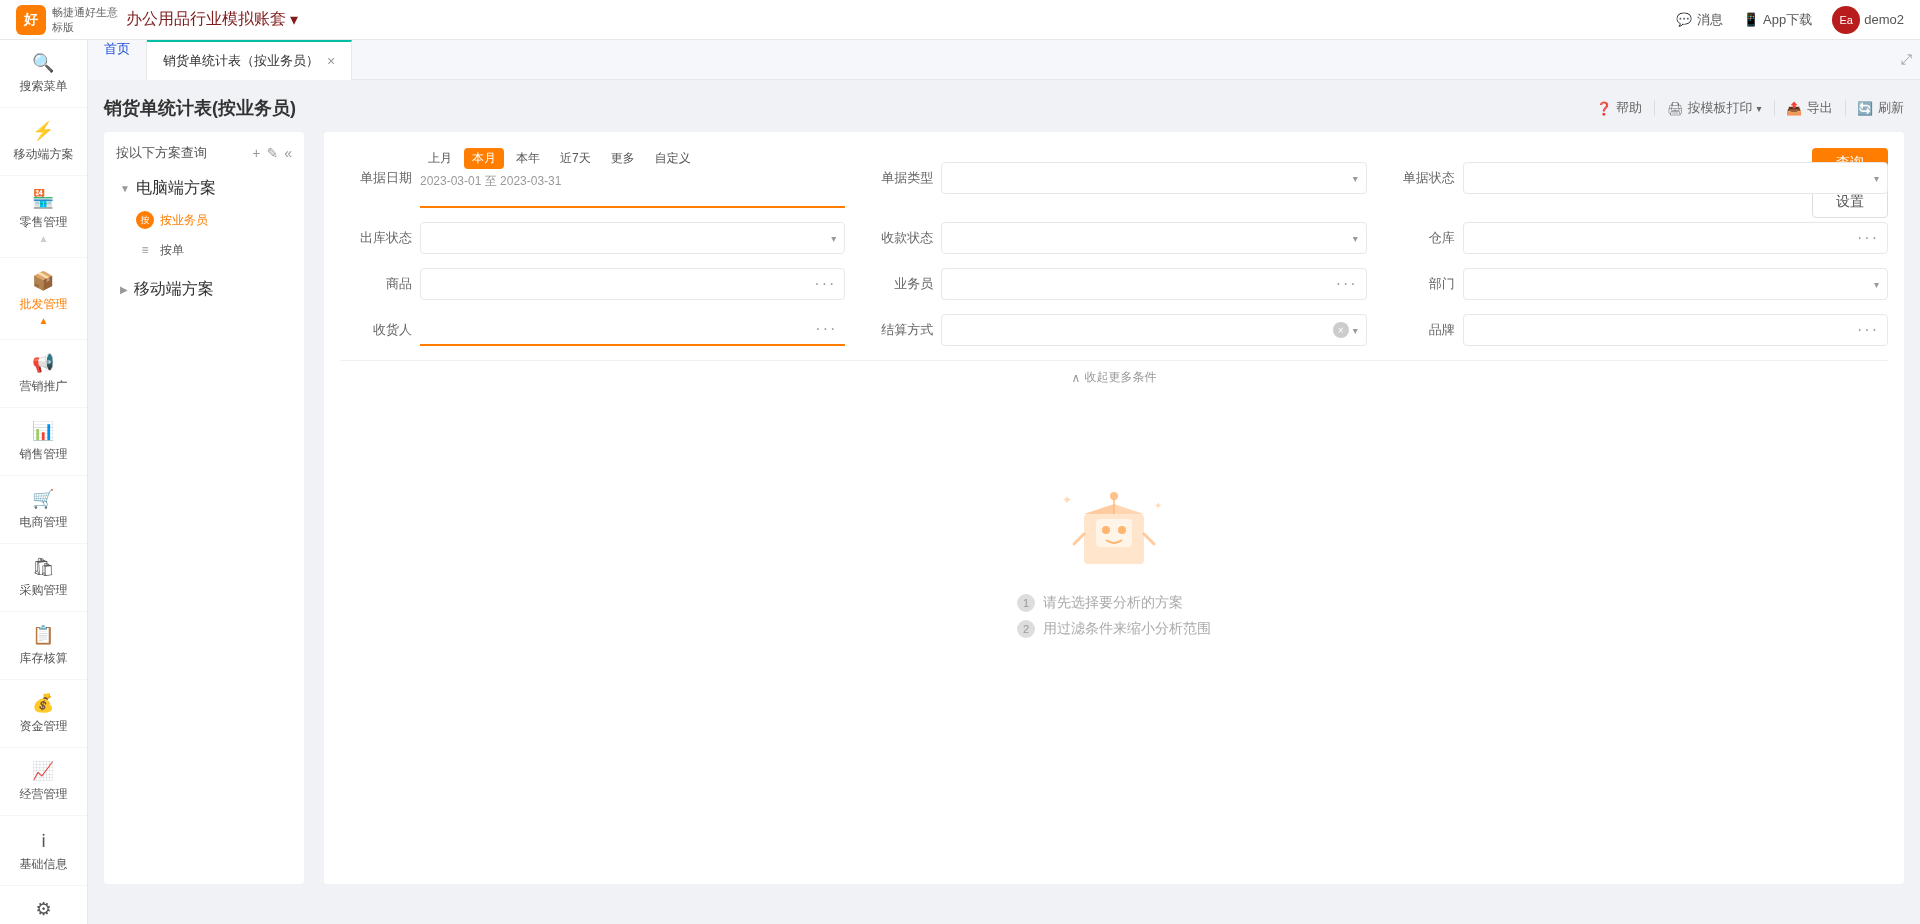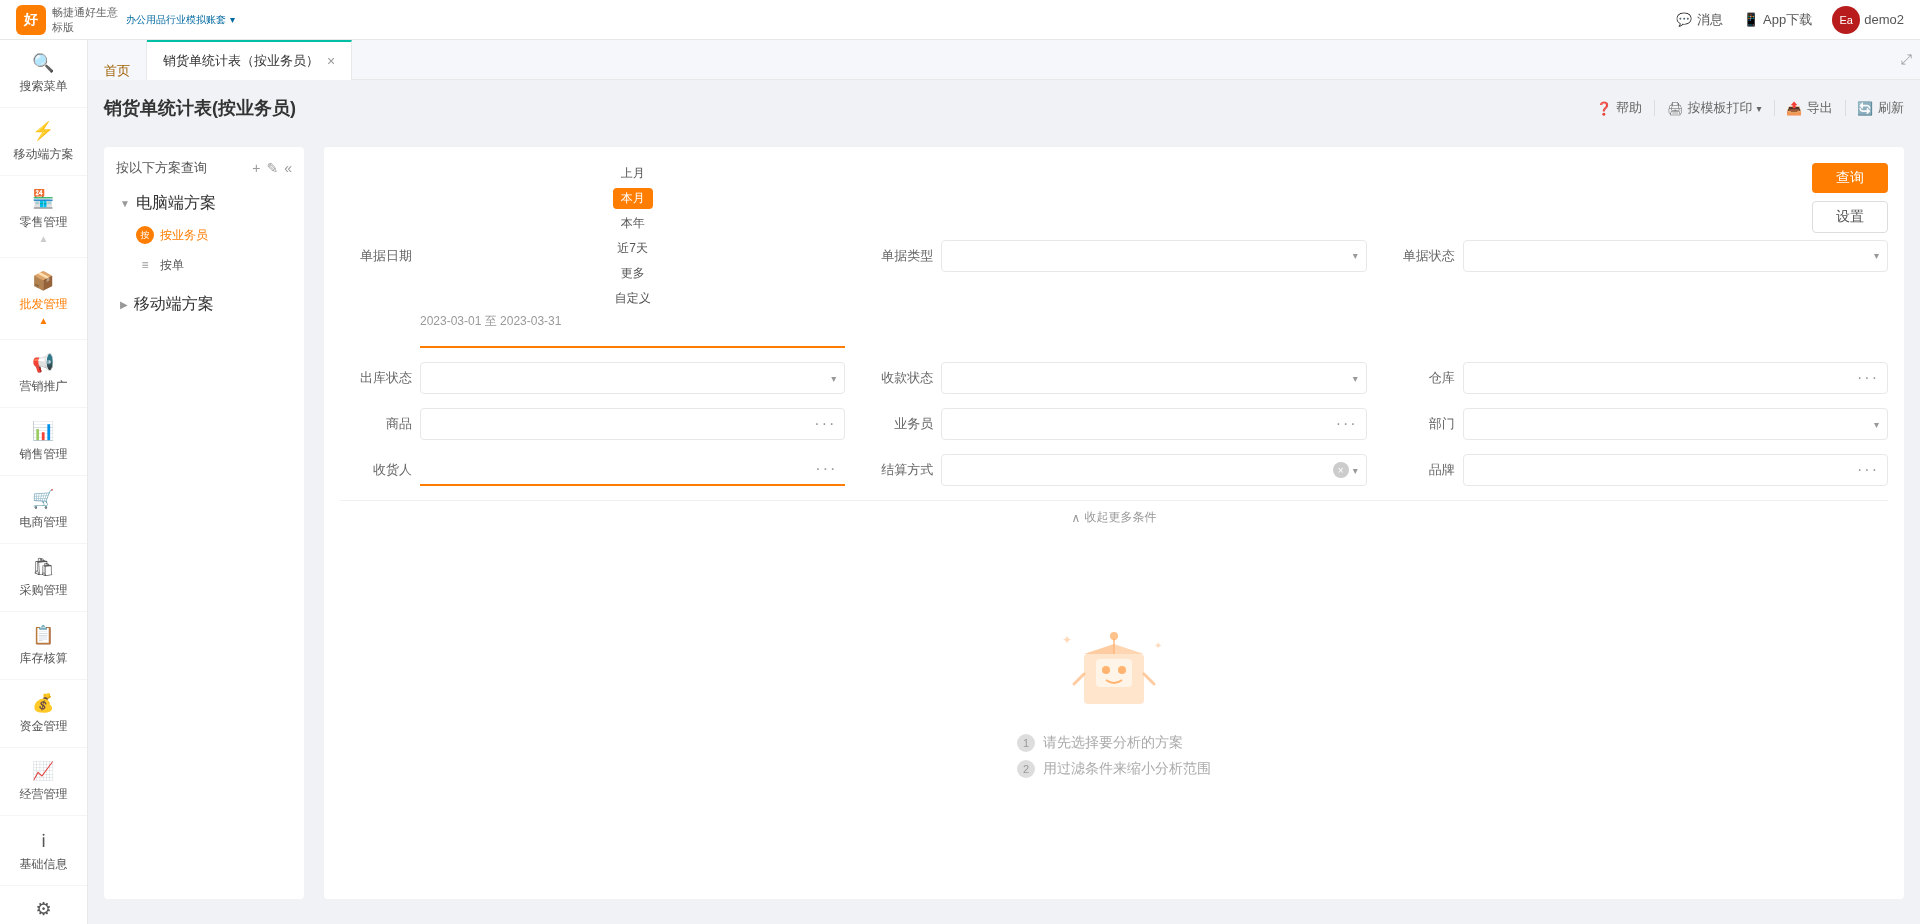--- a/index.html
+++ b/index.html
@@ -6,48 +6,48 @@
     body { background: #f0f2f5; font-size: 13px; color: #333; overflow: hidden; }
 
     
     .app-container { display: flex; flex-direction: column; height: 924px; width: 1920px; }
     .top-bar { height: 40px; background: #fff; display: flex; align-items: center; justify-content: space-between; padding: 0 16px; border-bottom: 1px solid #e8e8e8; flex-shrink: 0; }
     .top-bar-left { display: flex; align-items: center; gap: 8px; }
     .logo-area { display: flex; align-items: center; gap: 6px; }
     .logo-icon { width: 30px; height: 30px; background: #ff7d00; border-radius: 6px; display: flex; align-items: center; justify-content: center; color: white; font-size: 14px; font-weight: bold; }
     .logo-text { font-size: 11px; color: #666; line-height: 1.3; }
     .top-dropdown { display: flex; align-items: center; gap: 4px; color: #555; font-size: 13px; cursor: pointer; }
-    .top-dropdown span { font-size: 10px; color: #0369a1; }
+    .top-dropdown span { font-size: 16px; color: #7f1d1d; }
     .top-bar-right { display: flex; align-items: center; gap: 20px; }
     .top-bar-action { display: flex; align-items: center; gap: 4px; color: #555; cursor: pointer; font-size: 13px; }
     .user-avatar { width: 28px; height: 28px; border-radius: 50%; background: #b91c1c; display: flex; align-items: center; justify-content: center; color: white; font-size: 12px; overflow: hidden; }
 
     
     .main-layout { display: flex; flex: 1; overflow: hidden; }
 
     
     .sidebar { width: 88px; background: #fff; border-right: 1px solid #e8e8e8; display: flex; flex-direction: column; overflow-y: auto; flex-shrink: 0; }
     .sidebar-item { padding: 12px 4px; text-align: center; cursor: pointer; color: #555; font-size: 12px; border-bottom: 1px solid #f5f5f5; }
     .sidebar-item.active { color: #ff7d00; }
     .sidebar-icon { font-size: 18px; margin-bottom: 4px; }
 
     
     .content-area { flex: 1; display: flex; flex-direction: column; overflow: hidden; }
 
     
     .tab-bar { height: 40px; background: #f5f7fa; display: flex; align-items: center; border-bottom: 1px solid #e8e8e8; padding-left: 0; flex-shrink: 0; }
-    .tab-home { padding: 0 16px; height: 40px; display: flex; align-items: flex-end; background: #f5f7fa; color: #a16207; cursor: pointer; font-size: 13px; border-right: 1px solid #e8e8e8; }
+    .tab-home { padding: 0 16px; height: 40px; display: flex; align-items: flex-start; background: #f5f7fa; color: #1d4ed8; cursor: pointer; font-size: 13px; border-right: 1px solid #e8e8e8; }
     .tab-item { padding: 0 16px; height: 40px; display: flex; align-items: center; background: #fff; color: #333; cursor: pointer; font-size: 13px; border-right: 1px solid #e8e8e8; gap: 8px; position: relative; }
     .tab-item.active { background: #fff; border-top: 2px solid #00bfa5; }
     .tab-close { cursor: pointer; color: #999; font-size: 14px; }
     .tab-maximize { color: #999; font-size: 14px; cursor: pointer; margin-left: auto; padding: 0 8px; }
 
     
     .page-content { flex: 1; overflow-y: auto; padding: 16px; background: #f0f2f5; }
-    .page-header { display: flex; align-items: center; justify-content: space-between; margin-bottom: 27px; }
+    .page-header { display: flex; align-items: center; justify-content: space-between; margin-bottom: 12px; }
     .page-title { font-size: 18px; font-weight: bold; color: #333; }
     .page-actions { display: flex; align-items: center; gap: 12px; }
     .page-action-btn { display: flex; align-items: center; gap: 4px; color: #666; cursor: pointer; font-size: 13px; }
     .divider-v { width: 1px; height: 16px; background: #ddd; }
 
     
     .inner-layout { display: flex; gap: 20px; height: calc(100% - 60px); }
 
     
     .left-panel { width: 200px; background: #fff; border-radius: 4px; padding: 12px; flex-shrink: 0; overflow-y: auto; }
@@ -64,21 +64,21 @@
     .sub-item-icon { width: 18px; height: 18px; border-radius: 50%; background: #ff7d00; color: white; font-size: 10px; display: flex; align-items: center; justify-content: center; flex-shrink: 0; }
     .sub-item-icon2 { width: 18px; height: 18px; display: flex; align-items: center; justify-content: center; font-size: 12px; color: #999; flex-shrink: 0; }
 
     
     .right-panel { flex: 1; background: #fff; border-radius: 4px; padding: 16px; overflow: auto; }
     .filter-label { width: 80px; text-align: right; color: #666; font-size: 13px; flex-shrink: 0; padding-right: 8px; }
     .filter-field { flex: 1; display: flex; align-items: center; border: 1px solid #e8e8e8; border-radius: 4px; padding: 0 8px; height: 32px; background: #fff; position: relative; cursor: pointer; }
     .filter-field-text { flex: 1; font-size: 13px; color: #333; }
     .filter-field-arrow { color: #999; font-size: 10px; }
     .filter-field-dots { color: #999; font-size: 16px; letter-spacing: 2px; }
-    .date-quick-btns { display: flex; align-items: center; gap: 4px; flex-direction: column; }
+    .date-quick-btns { display: flex; align-items: center; gap: 4px; }
     .date-btn { padding: 2px 8px; border-radius: 4px; font-size: 12px; cursor: pointer; color: #555; }
     .date-btn.active { background: #ff7d00; color: white; border-radius: 4px; }
     .date-range-text { font-size: 12px; color: #999; }
     .col-3 { display: grid; grid-template-columns: 1fr 1fr 1fr; gap: 16px; margin-bottom: 14px; }
     .form-item { display: flex; align-items: center; }
     .field-x-btn { width: 16px; height: 16px; border-radius: 50%; background: #ccc; color: white; font-size: 10px; display: flex; align-items: center; justify-content: center; cursor: pointer; flex-shrink: 0; }
     .collapse-bar { display: flex; align-items: center; justify-content: center; padding: 8px 0; color: #999; font-size: 12px; cursor: pointer; gap: 4px; border-top: 1px solid #f0f0f0; margin-top: 4px; }
 
     
     .action-btns { position: absolute; right: 16px; top: 16px; display: flex; flex-direction: column; gap: 8px; }

